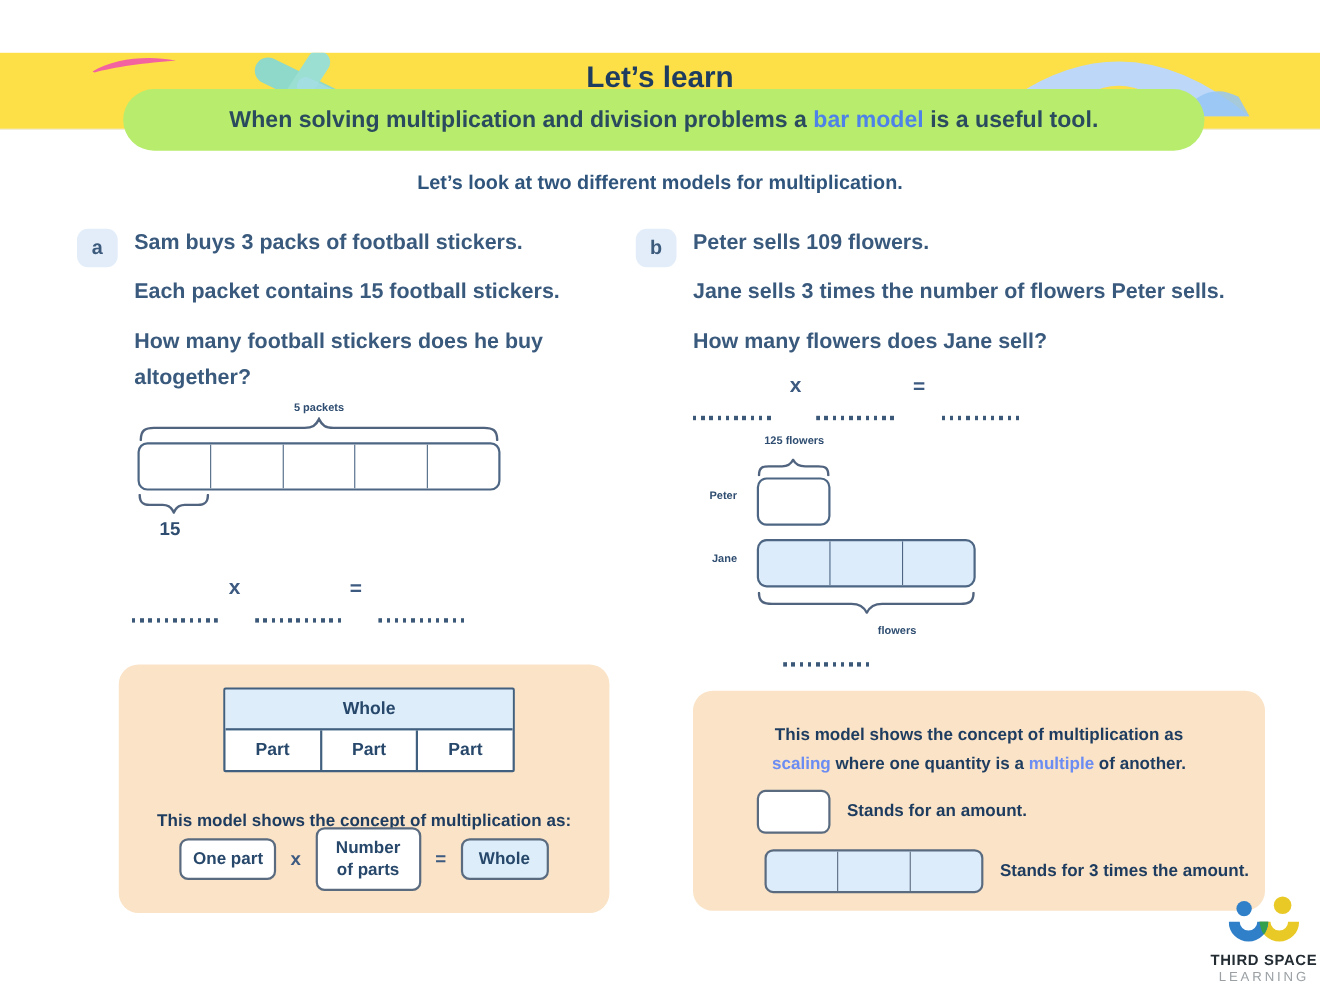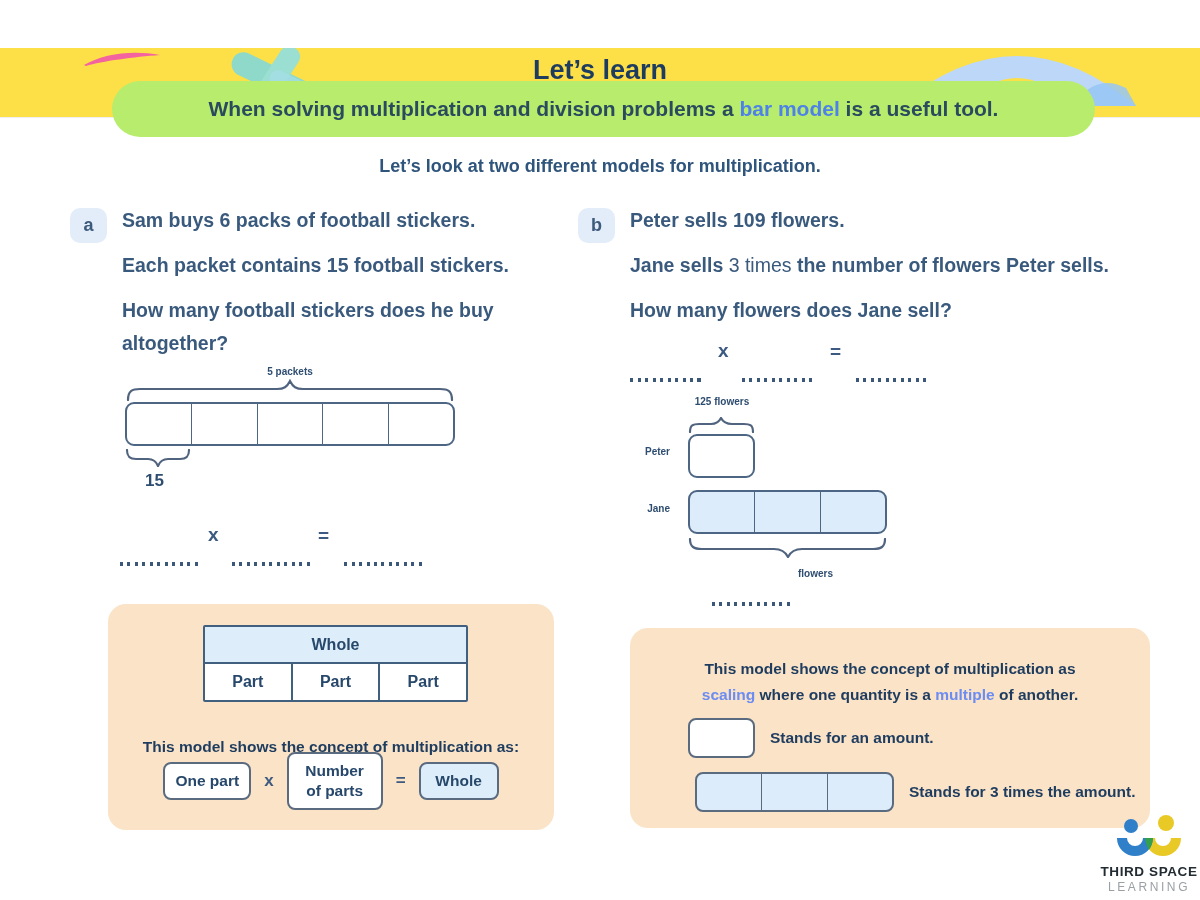--- a/index.html
+++ b/index.html
@@ -93,21 +93,21 @@
   <div class="banner">
     <span>When solving multiplication and division problems a </span>
       <span class="hl">bar model</span>
       <span> is a useful tool.</span>
   </div>
 
   <div class="subtitle">Let’s look at two different models for multiplication.</div>
 
   <div class="badge" style="left:70px; top:208px;">a</div>
   <div class="ptext" style="left:122px; top:204px; width:448px;">
-    <p class="nowrap">Sam buys 6 packs of football stickers.</p>
+    <p class="nowrap">Sam buys 3 packs of football stickers.</p>
     <p class="nowrap">Each packet contains 15 football stickers.</p>
     <p>How many football stickers does he buy altogether?</p>
   </div>
 
   <div class="abs" style="left:125px; top:366px; width:330px;">
     <div class="mlabel" style="text-align:center;">5 packets</div>
     <svg width="330" height="22" style="display:block; margin-top:2px;" class="bracesvg">
       <path d="M3,21 C3,12 7,10 15,10 L152,10 C159,10 162,8 165,2 C168,8 171,10 178,10 L315,10 C323,10 327,12 327,21" fill="none" stroke="#51647f" stroke-width="2.2" stroke-linecap="round"></path>
     </svg>
     <div class="bar" style="width:330px; height:44px; margin-top:1px;">
@@ -127,21 +127,21 @@
     <span class="op abs" style="left:88px; top:0;">x</span>
     <span class="op abs" style="left:198px; top:1px;">=</span>
     <div class="dotline abs" style="left:0; top:38px; width:78px;"></div>
     <div class="dotline abs" style="left:112px; top:38px; width:78px;"></div>
     <div class="dotline abs" style="left:224px; top:38px; width:78px;"></div>
   </div>
 
   <div class="badge" style="left:578px; top:208px;">b</div>
   <div class="ptext" style="left:630px; top:204px; width:535px;">
     <p class="nowrap">Peter sells 109 flowers.</p>
-    <p class="nowrap"><span>Jane sells </span><span style="font-weight: normal;">3 times</span><span> the number of flowers Peter sells.</span></p>
+    <p class="nowrap"><span>Jane sells </span><span style="font-weight: bold;">3 times</span><span> the number of flowers Peter sells.</span></p>
     <p class="nowrap">How many flowers does Jane sell?</p>
   </div>
 
   <div class="abs" style="left:630px; top:340px; width:306px; height:46px;">
     <span class="op abs" style="left:88px; top:0;">x</span>
     <span class="op abs" style="left:200px; top:1px;">=</span>
     <div class="dotline abs" style="left:0; top:38px; width:74px;"></div>
     <div class="dotline abs" style="left:112px; top:38px; width:74px;"></div>
     <div class="dotline abs" style="left:226px; top:38px; width:74px;"></div>
   </div>

